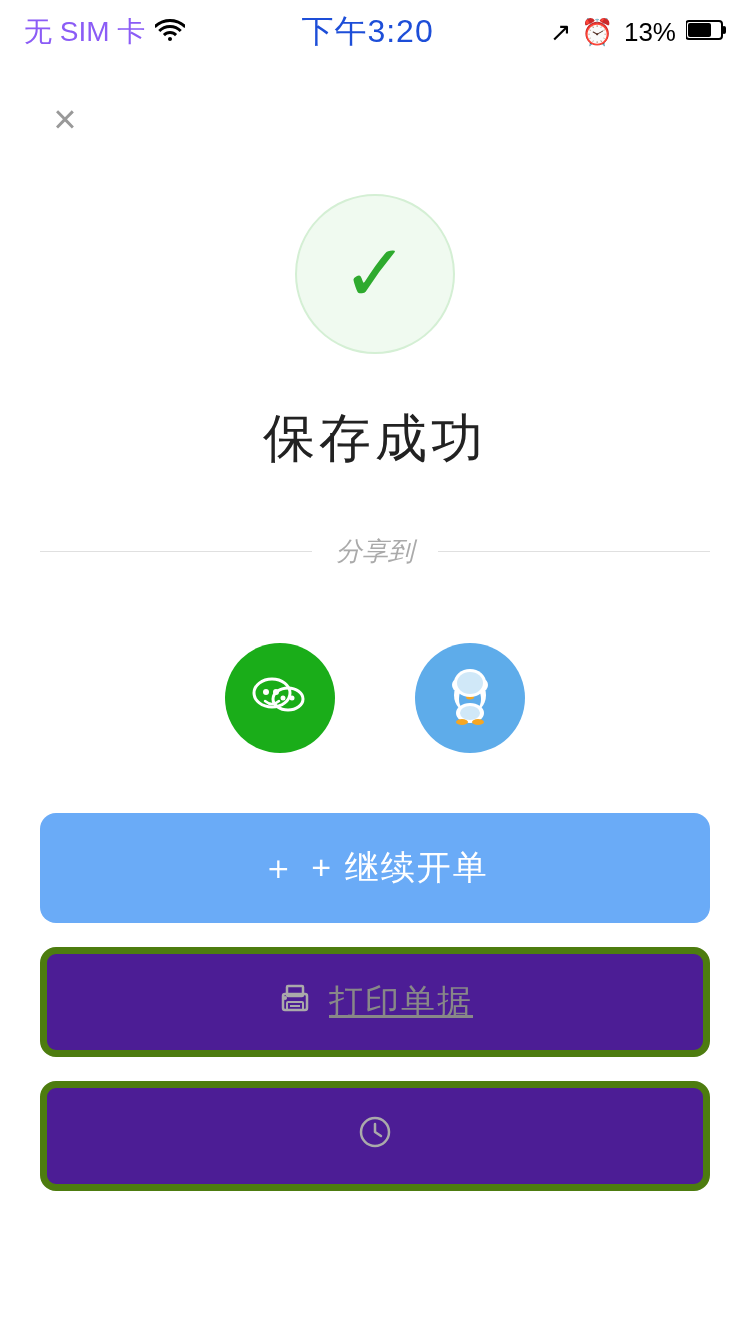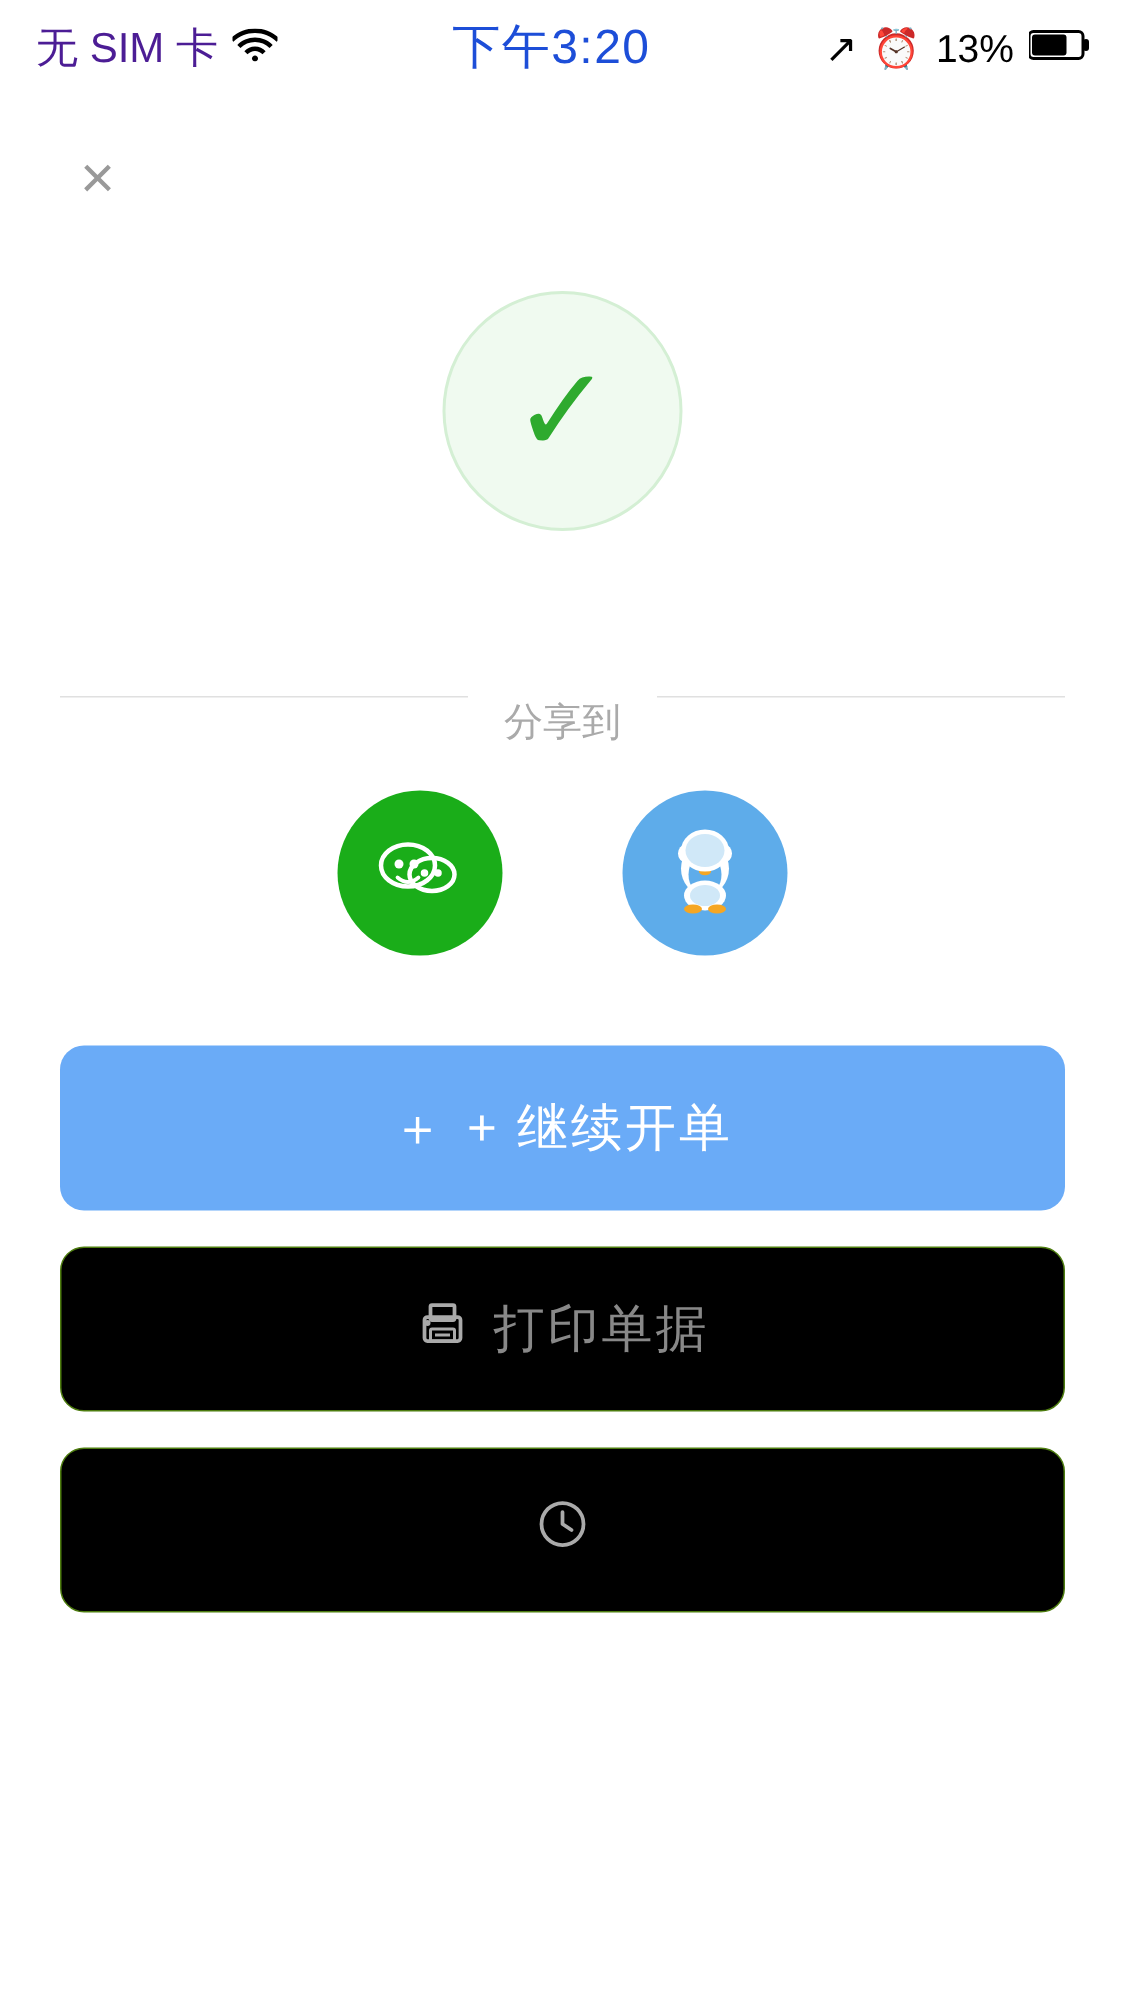--- a/index.html
+++ b/index.html
@@ -27,21 +27,21 @@
       align-items: center;
       justify-content: space-between;
       padding: 0 24px;
     }
 
     .status-left {
       display: flex;
       align-items: center;
       gap: 10px;
       font-size: 28px;
-      color: #4c1d95;
+      color: #8b5cf6;
     }
 
     .status-center {
       font-size: 32px;
       font-weight: 500;
       color: #1d4ed8;
       letter-spacing: 1px;
     }
 
     .status-right {
@@ -110,21 +110,23 @@
 
     
     .share-section {
       width: 100%;
       padding: 0 40px;
       margin-bottom: 60px;
     }
 
     .share-divider {
       display: flex;
-      margin-bottom: 28px;
+      align-items: center;
+      margin-bottom: 74px;
+      font-style: italic;
     }
 
     .divider-line {
       flex: 1;
       height: 1px;
       background: #e0e0e0;
     }
 
     .divider-text {
       padding: 0 24px;
@@ -185,23 +187,24 @@
       font-size: 34px;
       border: none;
     }
 
     .action-btn-primary {
       background: #6aabf7;
       color: #ffffff;
     }
 
     .action-btn-secondary {
-      background: #000000;
+      background: #4c1d95;
       color: #888;
-      border: 1px solid #4d7c0f;
+      border: 7px solid #4d7c0f;
+      text-decoration: underline;
     }
 
     .btn-icon {
       font-size: 34px;
     }
 
     .btn-label {
       font-size: 34px;
       letter-spacing: 2px;
     }
@@ -239,20 +242,21 @@
 <div class="close-btn-container">
   <button class="close-btn">
     <span>×</span>
   </button>
 </div>
 
 <div class="success-section">
   <div class="success-circle">
     <span class="checkmark">✓</span>
   </div>
+  <div class="success-title">保存成功</div>
 </div>
 
 <div class="share-section">
   <div class="share-divider">
     <div class="divider-line"></div>
     <span class="divider-text">分享到</span>
     <div class="divider-line"></div>
   </div>
   <div class="share-icons">
     <button class="share-icon-btn wechat-icon">

